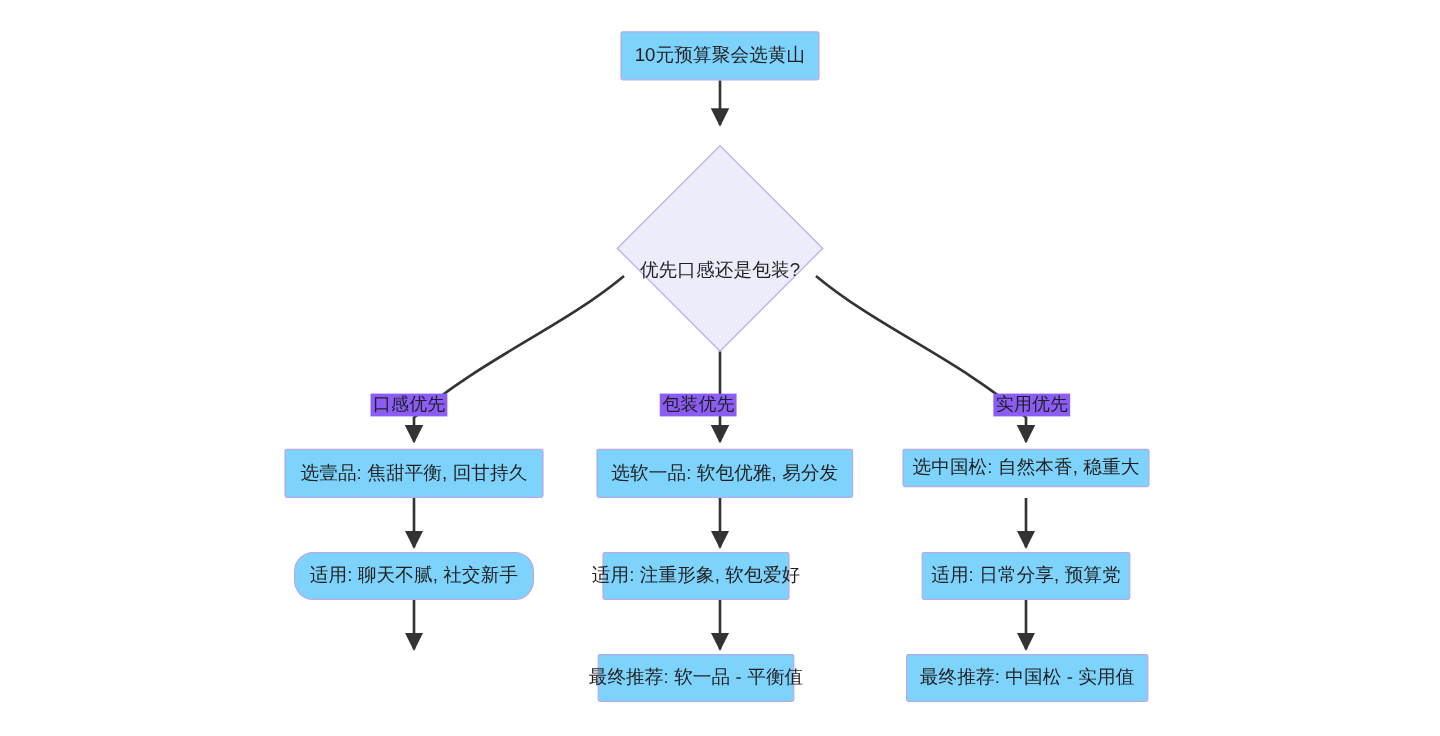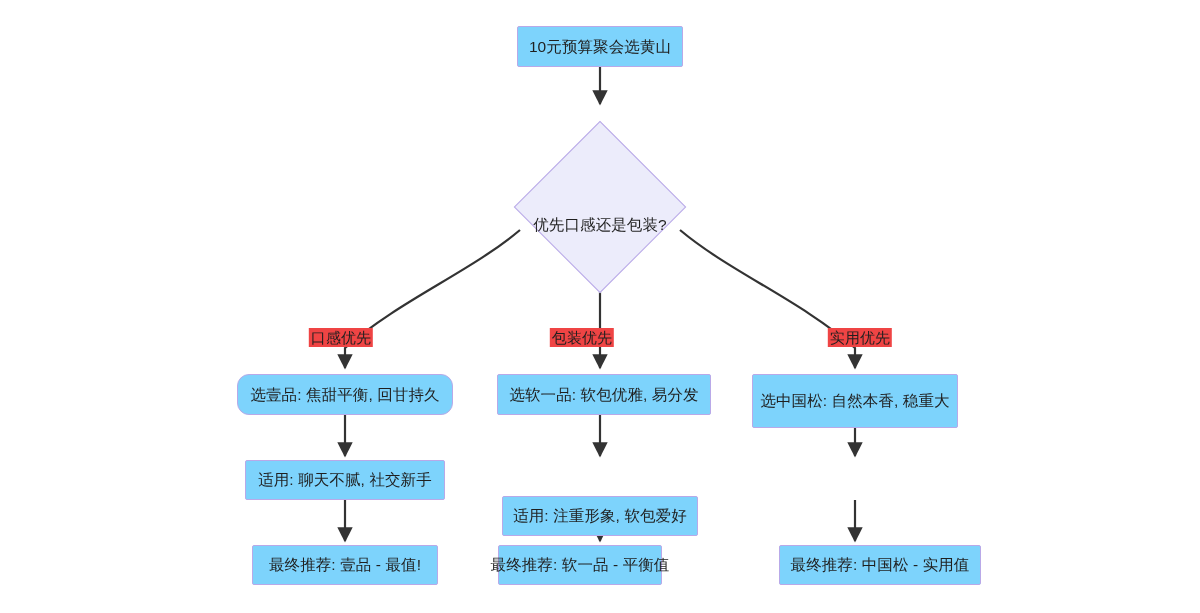--- a/index.html
+++ b/index.html
@@ -49,21 +49,21 @@
     display: flex;
     align-items: center;
     justify-content: center;
     color: #1f1f1f;
     font-size: 15.5px;
     white-space: nowrap;
     letter-spacing: 0.1px;
   }
   .edge-label {
     position: absolute;
-    background: #ef4444;
+    background: #8b5cf6;
     color: #1f1f1f;
     font-size: 15px;
     line-height: 1.15;
     padding: 1px 2px;
     white-space: nowrap;
     transform: translateX(-50%);
     letter-spacing: 0.1px;
   }
 </style>
 </head>
@@ -108,40 +108,40 @@
   <div class="edge-label" style="left:341px; top:328px;">
     <span>口感优先</span>
   </div>
   <div class="edge-label" style="left:582px; top:328px;">
     <span>包装优先</span>
   </div>
   <div class="edge-label" style="left:860px; top:328px;text-align:center;">
     <span>实用优先</span>
   </div>
 
-  <div class="node" style="left:237px; top:374px; width:216px; height:41px;border-radius:12px;">
+  <div class="node" style="left:237px; top:374px; width:216px; height:41px;">
     <span>选壹品: 焦甜平衡, 回甘持久</span>
   </div>
-  <div class="node" style="left:245px; top:460px; width:200px; height:40px;">
+  <div class="node" style="left:245px; top:460px; width:200px; height:40px;border-radius:16px;">
     <span>适用: 聊天不腻, 社交新手</span>
-  </div>
-  <div class="node" style="left:252px; top:545px; width:186px; height:40px;">
-    <span>最终推荐: 壹品 - 最值!</span>
   </div>
 
   <div class="node" style="left:497px; top:374px; width:214px; height:41px;">
     <span>选软一品: 软包优雅, 易分发</span>
   </div>
-  <div class="node" style="left:502px; top:460px; width:196px; height:40px;margin-top:36px;">
+  <div class="node" style="left:502px; top:460px; width:156px; height:40px;">
     <span>适用: 注重形象, 软包爱好</span>
   </div>
   <div class="node" style="left:498px; top:545px; width:164px; height:40px;">
     <span>最终推荐: 软一品 - 平衡值</span>
   </div>
 
-  <div class="node" style="left:752px; top:374px; width:206px; height:54px;">
+  <div class="node" style="left:752px; top:374px; width:206px; height:32px;">
     <span>选中国松: 自然本香, 稳重大</span>
   </div>
-  <div class="node" style="left:755px; top:545px; width:202px; height:40px;margin-left:24px;">
+  <div class="node" style="left:768px; top:460px; width:174px; height:40px;">
+    <span>适用: 日常分享, 预算党</span>
+  </div>
+  <div class="node" style="left:755px; top:545px; width:202px; height:40px;">
     <span>最终推荐: 中国松 - 实用值</span>
   </div>
 
 </div>
 
 </body></html>

